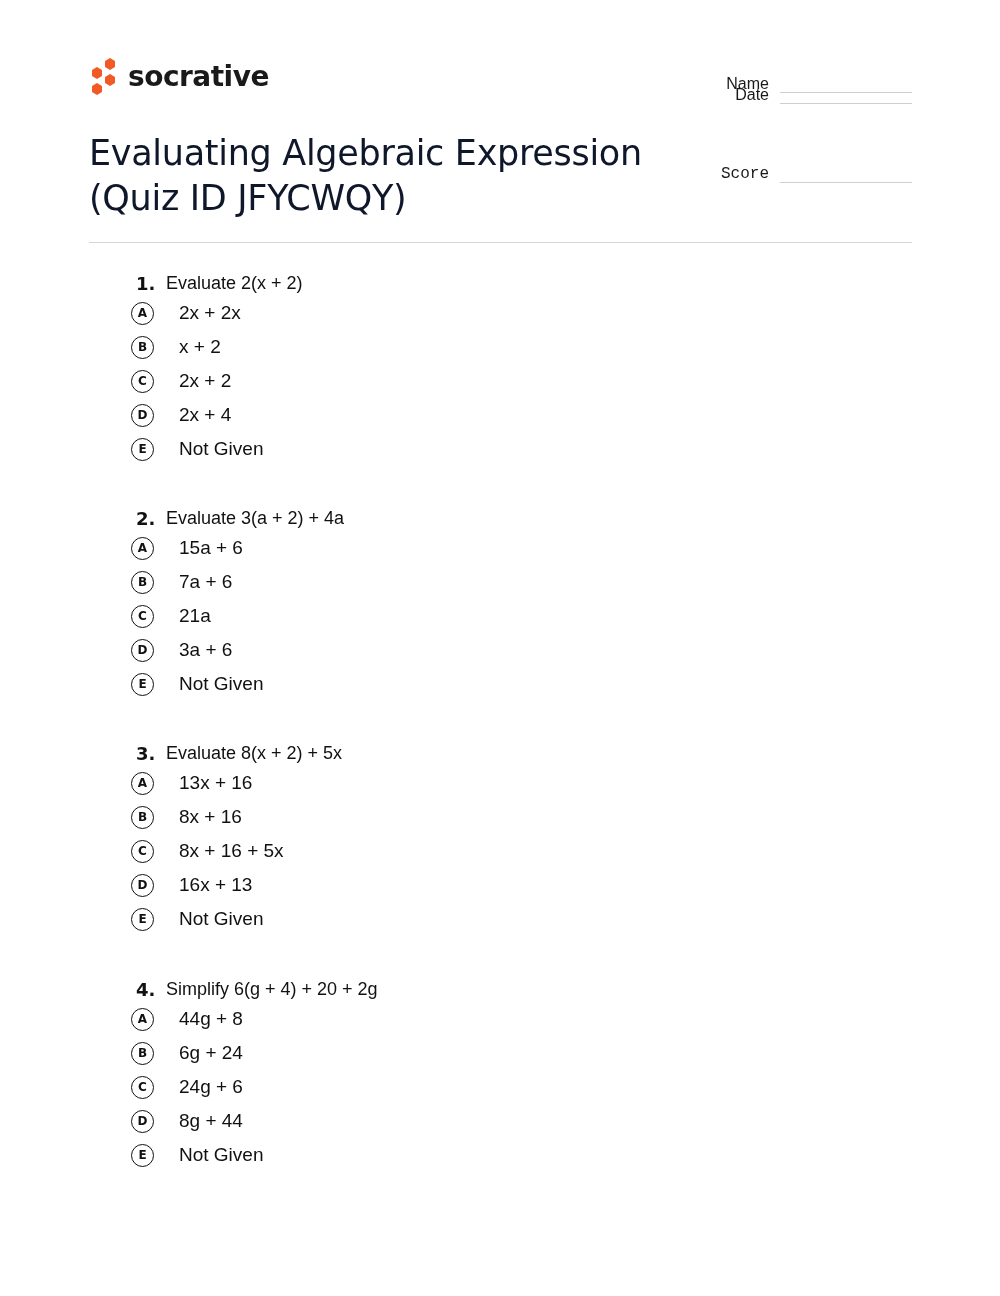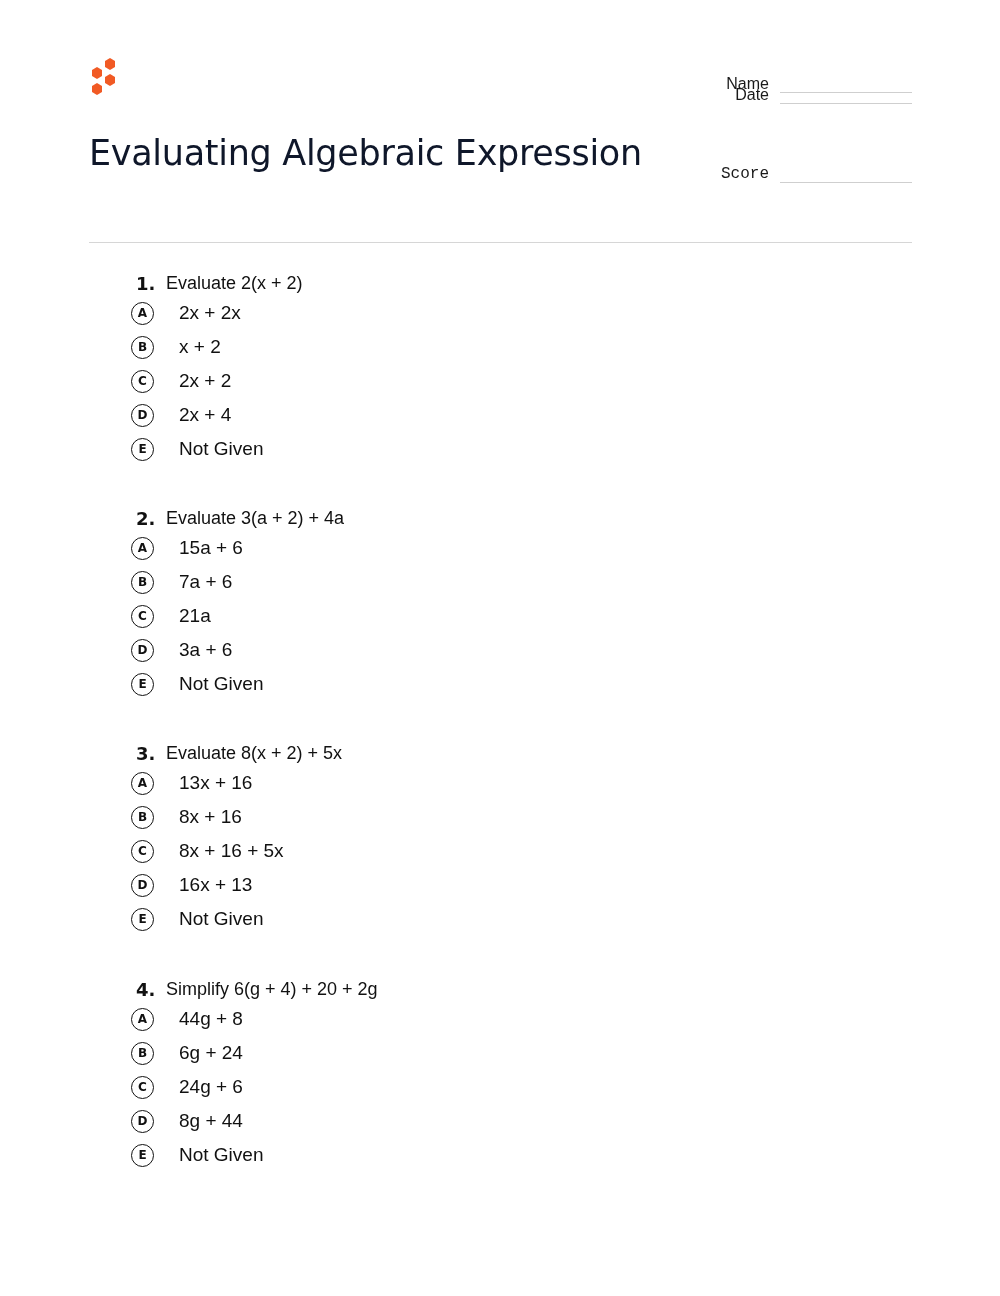--- a/index.html
+++ b/index.html
@@ -47,39 +47,41 @@
 </head>
 <body>
 
 <div class="logo">
   <svg viewBox="0 0 32 40">
     <polygon points="22,1 27,4 27,10 22,13 17,10 17,4" fill="#f15a24"></polygon>
     <polygon points="9,10 14,13 14,19 9,22 4,19 4,13" fill="#f15a24"></polygon>
     <polygon points="22,17 27,20 27,26 22,29 17,26 17,20" fill="#f15a24"></polygon>
     <polygon points="9,26 14,29 14,35 9,38 4,35 4,29" fill="#f15a24"></polygon>
   </svg>
+  <span class="logo-text">socrative</span>
 </div>
 
 <div class="fields">
   <div class="field" style="top:15px;">
     <span class="field-label">Name</span>
     <span class="field-line"></span>
   </div>
   <div class="field" style="top:10px;margin-top:16px;">
     <span class="field-label">Date</span>
     <span class="field-line"></span>
   </div>
   <div class="field" style="top:105px;font-family:Liberation Mono, monospace;">
     <span class="field-label">Score</span>
     <span class="field-line"></span>
   </div>
 </div>
 
 <div class="title">
   <div>Evaluating Algebraic Expression</div>
+  <div>(Quiz ID JFYCWQY)</div>
 </div>
 
 <div class="divider"></div>
 
 <div class="question" style="top:270px;">
   <div class="q-head">
     <span class="q-num">1.</span>
     <span class="q-text">Evaluate 2(x + 2)</span>
   </div>
   <div class="option">

